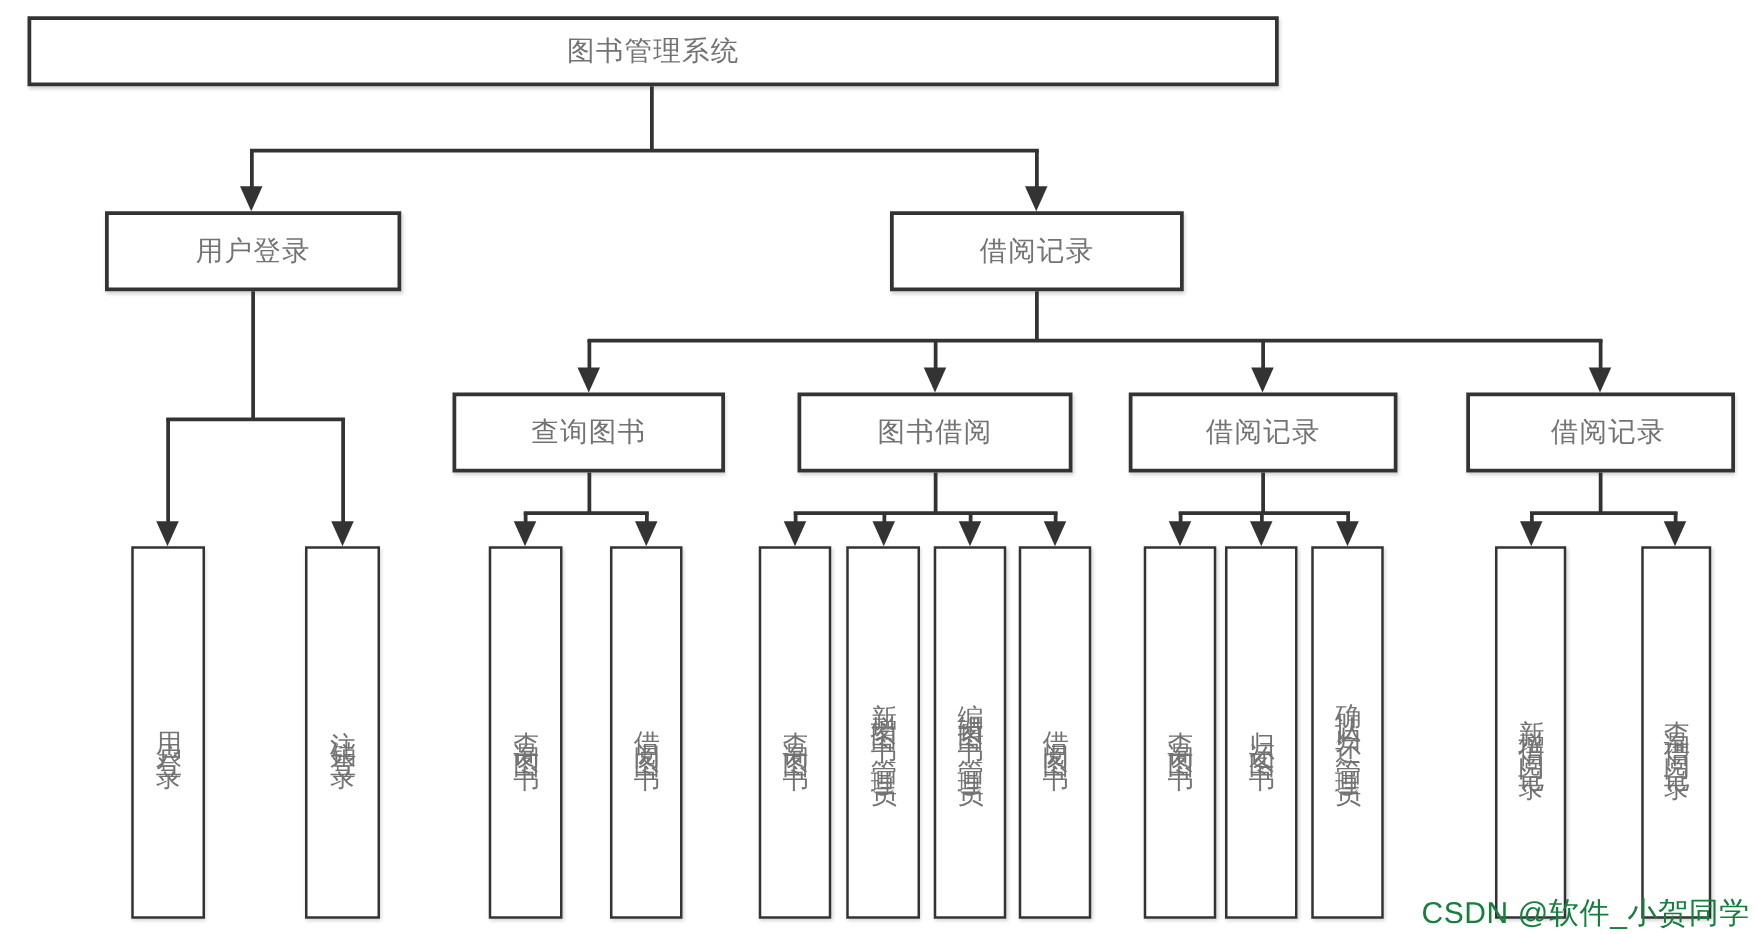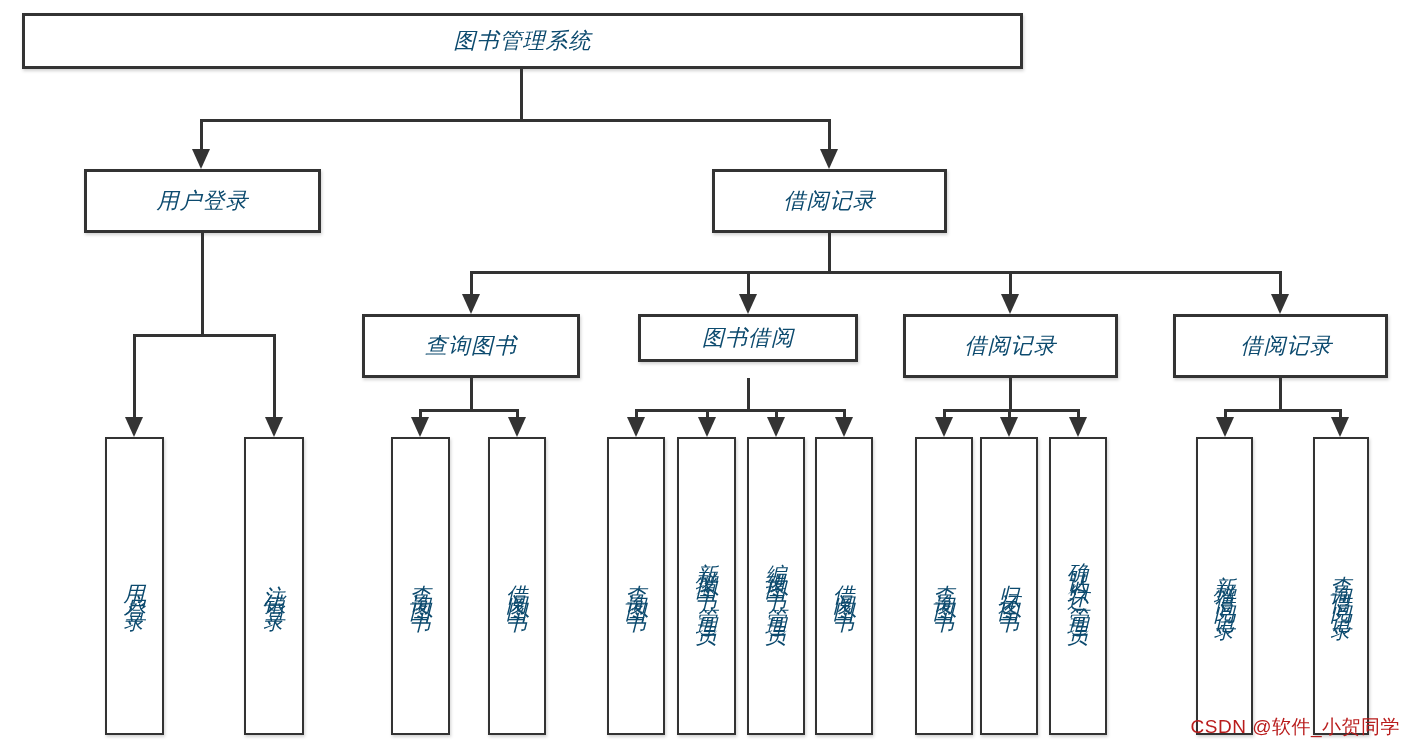--- a/index.html
+++ b/index.html
@@ -9,28 +9,27 @@
     height: 747px;
     background: #ffffff;
     font-family: "Liberation Sans", sans-serif;
     overflow: hidden;
   }
   .node {
     position: absolute;
     box-sizing: border-box;
     background: #ffffff;
     border: 3px solid #333333;
-    color: #0c4a6e;
+    color: #737373;
     display: flex;
     align-items: center;
     justify-content: center;
     font-size: 22px;
     letter-spacing: 1px;
     box-shadow: 1px 2px 3px rgba(0,0,0,0.18);
-    font-style: italic;
   }
   .node.v { border-width: 2px; }
   .vtext {
     writing-mode: vertical-rl;
     text-orientation: mixed;
     font-size: 21px;
     letter-spacing: 9px;
     line-height: 1;
     white-space: nowrap;
   }
@@ -39,22 +38,22 @@
     position: absolute;
     width: 0; height: 0;
     border-left: 9px solid transparent;
     border-right: 9px solid transparent;
     border-top: 20px solid #333333;
   }
   .watermark {
     position: absolute;
     top: 714px;
     right: 5px;
-    font-size: 19px;
-    color: #b91c1c;
+    font-size: 24px;
+    color: #15803d;
     letter-spacing: 0.5px;
     white-space: nowrap;
   }
 </style>
 </head>
 <body>
 
 <div class="canvas">
 
   <div class="node" style="left:22px; top:13px; width:1001px; height:56px;">
@@ -64,21 +63,21 @@
   <div class="node" style="left:84px; top:169px; width:237px; height:64px;">
     <span>用户登录</span>
   </div>
   <div class="node" style="left:712px; top:169px; width:235px; height:64px;">
     <span>借阅记录</span>
   </div>
 
   <div class="node" style="left:362px; top:314px; width:218px; height:64px;">
     <span>查询图书</span>
   </div>
-  <div class="node" style="left:638px; top:314px; width:220px; height:48px;">
+  <div class="node" style="left:638px; top:314px; width:220px; height:64px;">
     <span>图书借阅</span>
   </div>
   <div class="node" style="left:903px; top:314px; width:215px; height:64px;">
     <span>借阅记录</span>
   </div>
   <div class="node" style="left:1173px; top:314px; width:215px; height:64px;padding-left:12px;">
     <span>借阅记录</span>
   </div>
 
   <div class="node v" style="left:105px; top:437px; width:59px; height:298px;">

